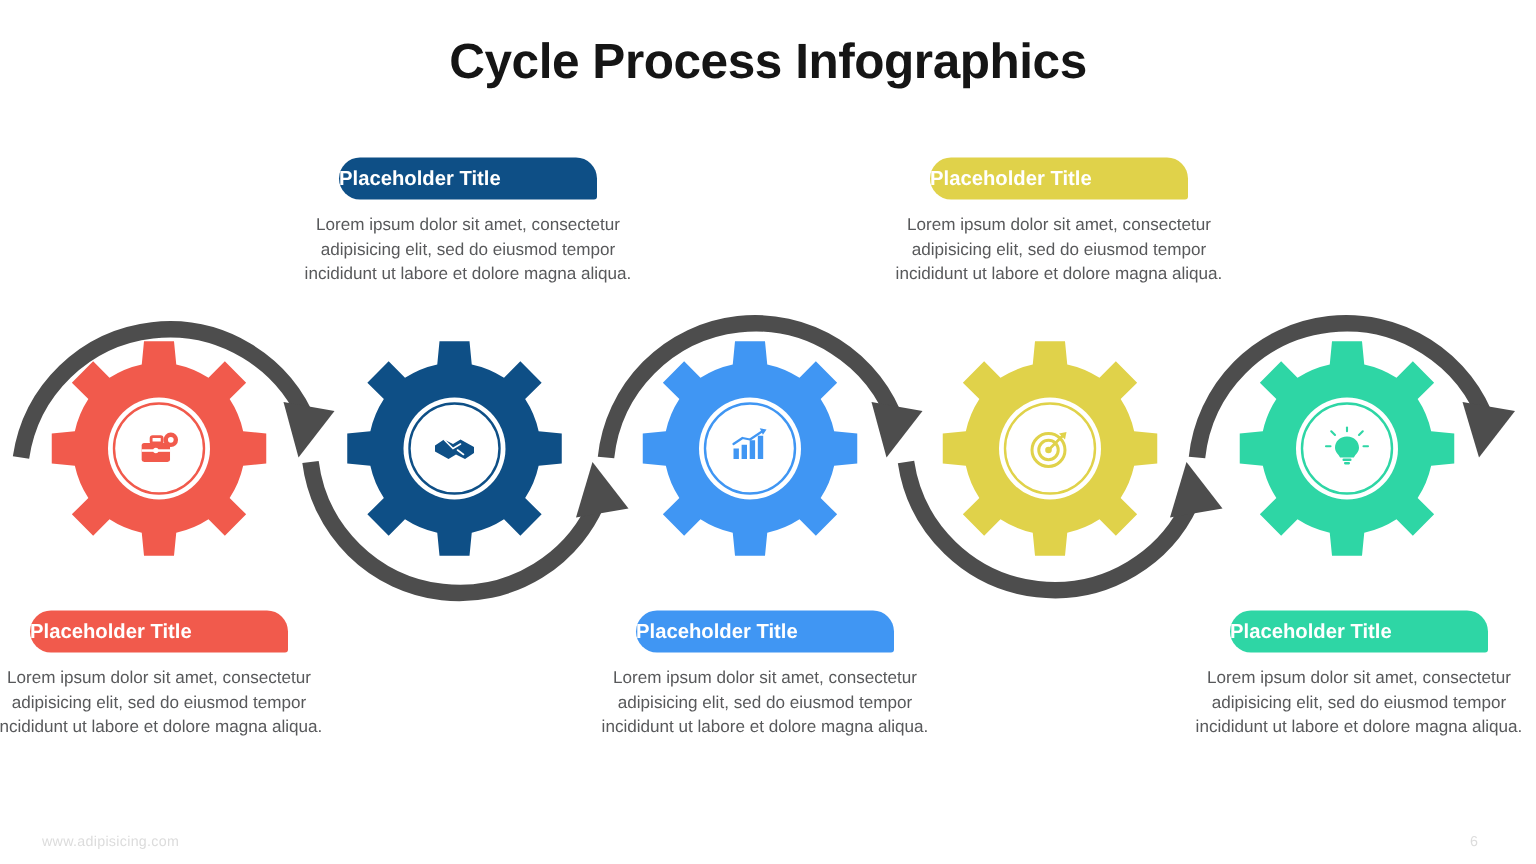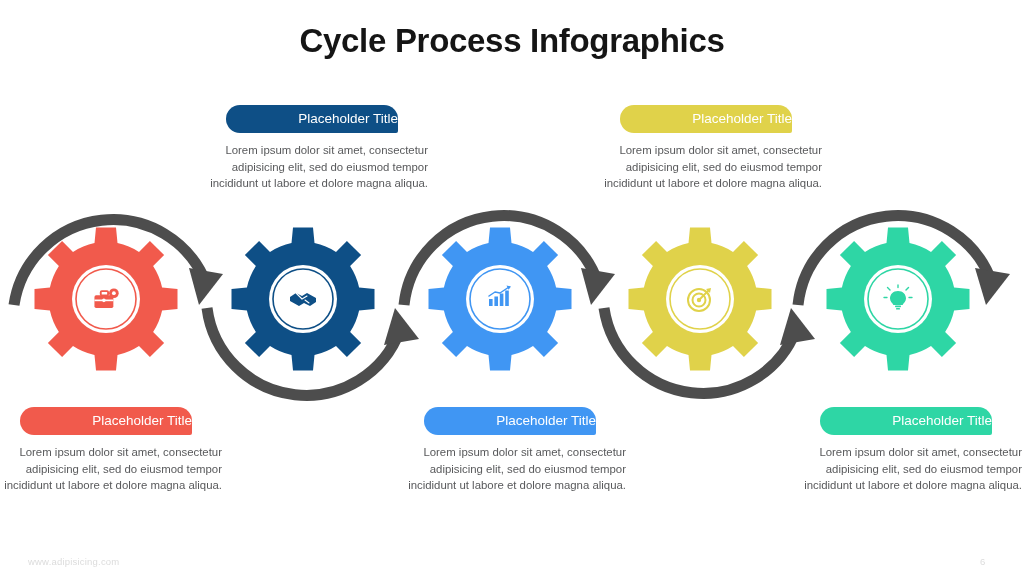--- a/index.html
+++ b/index.html
@@ -70,31 +70,31 @@
     position: absolute;
     width: 232px;
     z-index: 5;
   }
   .badge {
     display: block;
     box-sizing: border-box;
     width: 172px;
     height: 28px;
     line-height: 28px;
-    text-align: right;
+    text-align: left;
     color: #ffffff;
     font-size: 13.5px;
-    font-weight: normal;
+    font-weight: bold;
     border-radius: 14px 14px 2px 14px;
     margin: 0 auto;
     white-space: nowrap;
   }
   .desc {
     margin: 9px 0 0 0;
-    text-align: right;
+    text-align: center;
     font-size: 11.4px;
     line-height: 16.5px;
     color: #58595b;
   }
 
   .block-top    { top: 105px; }
   .block-bottom { top: 407px; }
 
   
   .footer-site {

